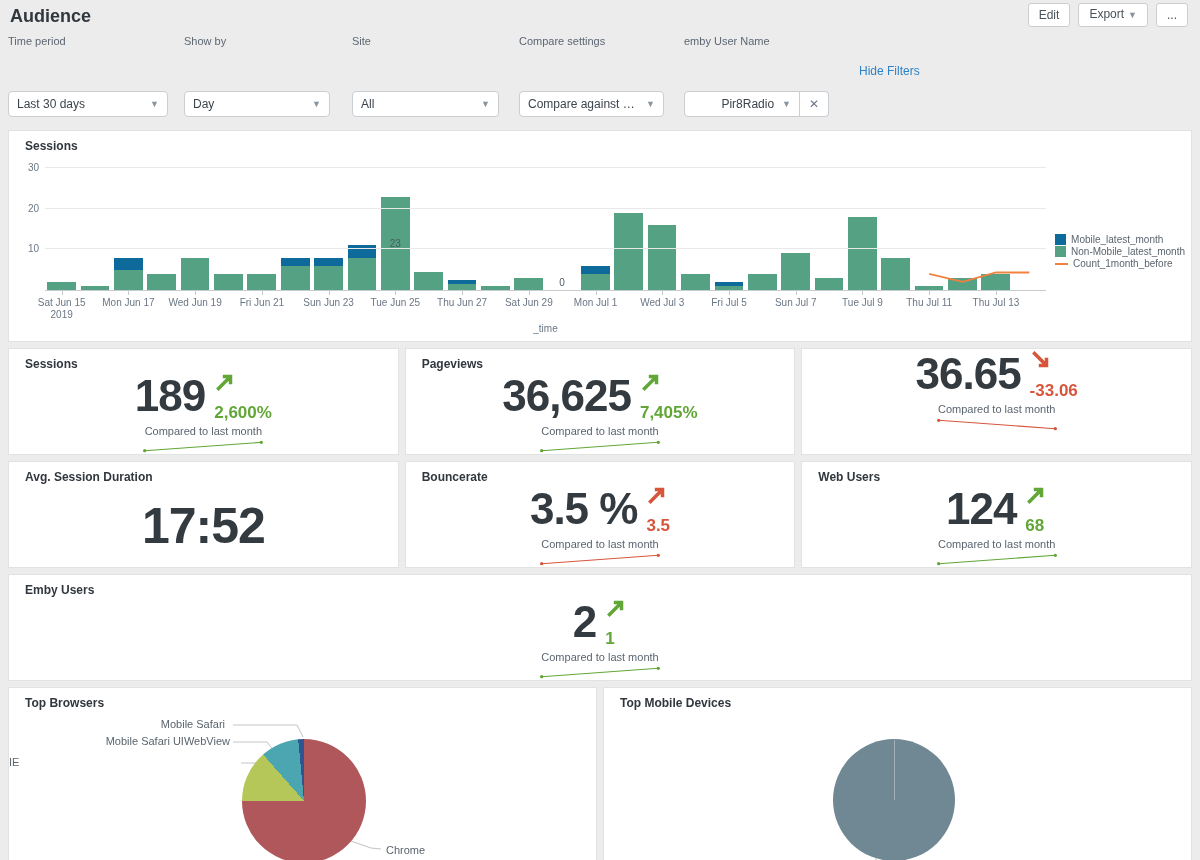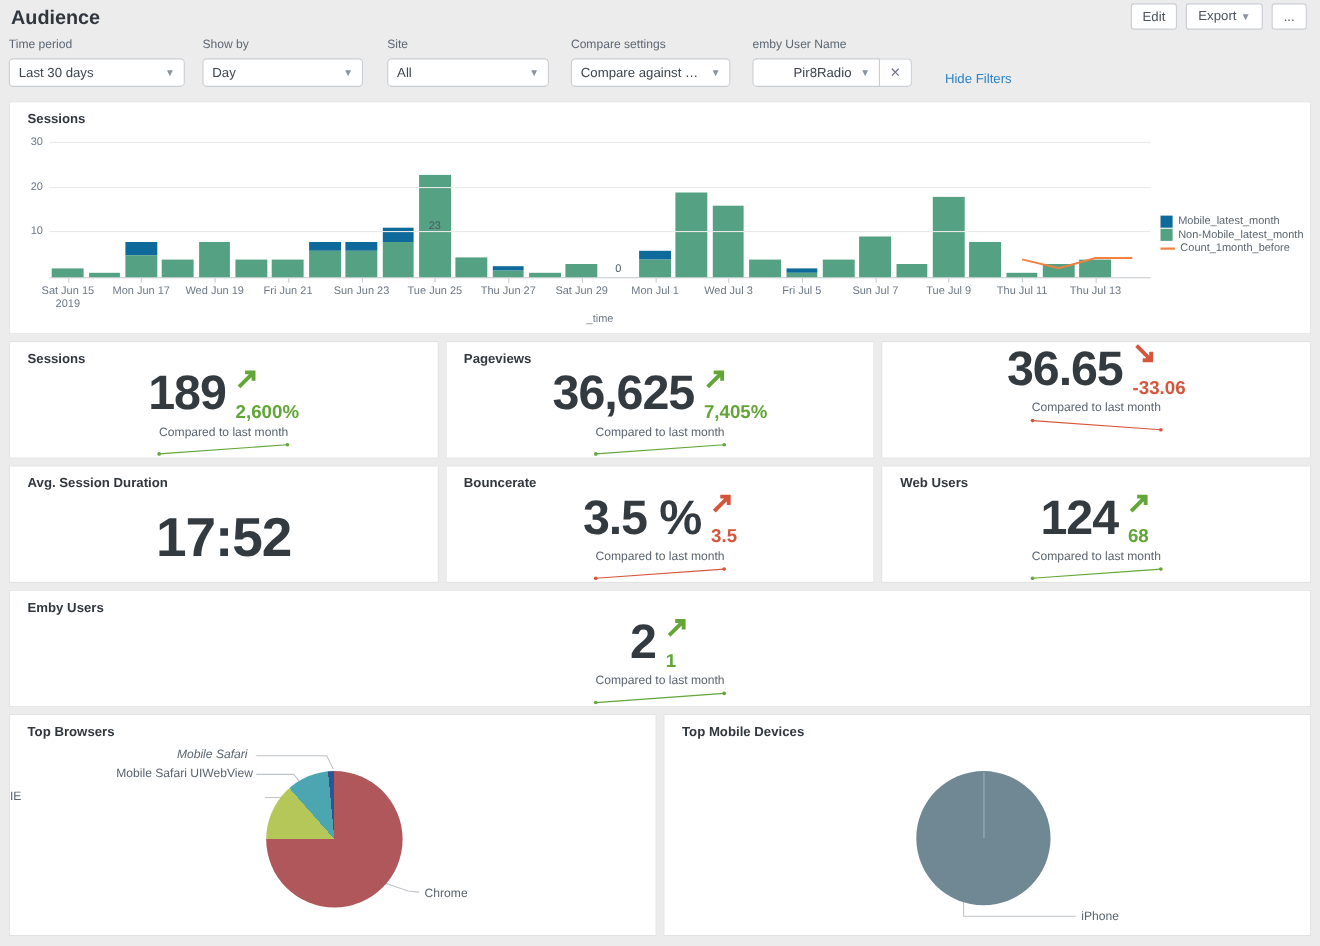--- a/index.html
+++ b/index.html
@@ -6,21 +6,21 @@
     background:#ececec;font-family:"Liberation Sans","DejaVu Sans",sans-serif;color:#3c444d;}
   
   .header{position:relative;padding:6px 12px 0 10px;height:26px;}
   .page-title{font-size:18px;font-weight:bold;color:#31373e;}
   .header-buttons{position:absolute;right:12px;top:3px;display:flex;gap:8px;}
   .btn{background:#fff;border:1px solid #c9ced3;border-radius:3px;font-size:12px;color:#4a525a;
     padding:3px 10px;line-height:15px;cursor:pointer;}
   .btn .caret{font-size:9px;color:#8a949e;margin-left:4px;}
   
   .filters{display:flex;align-items:flex-start;padding:3px 0 13px 8px;}
-  .filter{display:flex;flex-direction:column;}
+  .filter{display:flex;flex-direction:column;gap:38px;}
   .filter-label{font-size:11px;color:#5c6773;margin-bottom:6px;}
   .dd-group{display:flex;}
   .dd{background:#fff;border:1px solid #c9ced3;border-radius:4px;height:24px;display:flex;
     align-items:center;justify-content:space-between;padding:0 8px;font-size:12px;color:#3c444d;cursor:pointer;}
   .dd .caret{font-size:9px;color:#8a949e;margin-left:8px;}
   .clear-btn{width:28px;height:24px;background:#fff;border:1px solid #c9ced3;border-left:none;
     border-radius:0 4px 4px 0;font-size:12px;color:#6b7785;display:flex;align-items:center;justify-content:center;cursor:pointer;}
   .dd.joined{border-radius:4px 0 0 4px;}
   .hide-filters{font-size:12px;color:#2d82c8;margin:5px 0 0 30px;cursor:pointer;text-decoration:none;}
   
@@ -493,21 +493,21 @@
     <div class="panel pie-panel">
       <div class="panel-title">Top Browsers</div>
       <div class="pie-area">
         <svg class="callout-lines">
           <polyline points="224,37 288,37 294,49"></polyline>
           <polyline points="224,54 258,54 266,64"></polyline>
           <polyline points="232,75 250,75 257,87"></polyline>
           <polyline points="339,152 362,160 372,161"></polyline>
         </svg>
         <div class="pie" style="left: 233px; top: 51px; width: 124px; height: 124px; background: conic-gradient(rgb(175, 87, 90) 0deg, rgb(175, 87, 90) 270deg, rgb(182, 199, 90) 270deg, rgb(182, 199, 90) 318.6deg, rgb(75, 166, 178) 318.6deg, rgb(75, 166, 178) 354.6deg, rgb(47, 84, 145) 354.6deg, rgb(47, 84, 145) 360deg);"></div>
-        <div class="pie-label" style="left:0;width:216px;top:30px;text-align:right;font-style:italic;">Mobile Safari</div>
+        <div class="pie-label" style="left:0;width:216px;top:30px;text-align:right;">Mobile Safari</div>
         <div class="pie-label" style="left:0;width:221px;top:47px;text-align:right;">Mobile Safari UIWebView</div>
         <div class="pie-label" style="left:0;width:229px;top:68px;text-align:left;">IE</div>
         <div class="pie-label" style="left:377px;top:156px;">Chrome</div>
       </div>
     </div>
     <div class="panel pie-panel">
       <div class="panel-title">Top Mobile Devices</div>
       <div class="pie-area">
         <svg class="callout-lines">
           <polyline points="272,167 272,183 374,183"></polyline>

